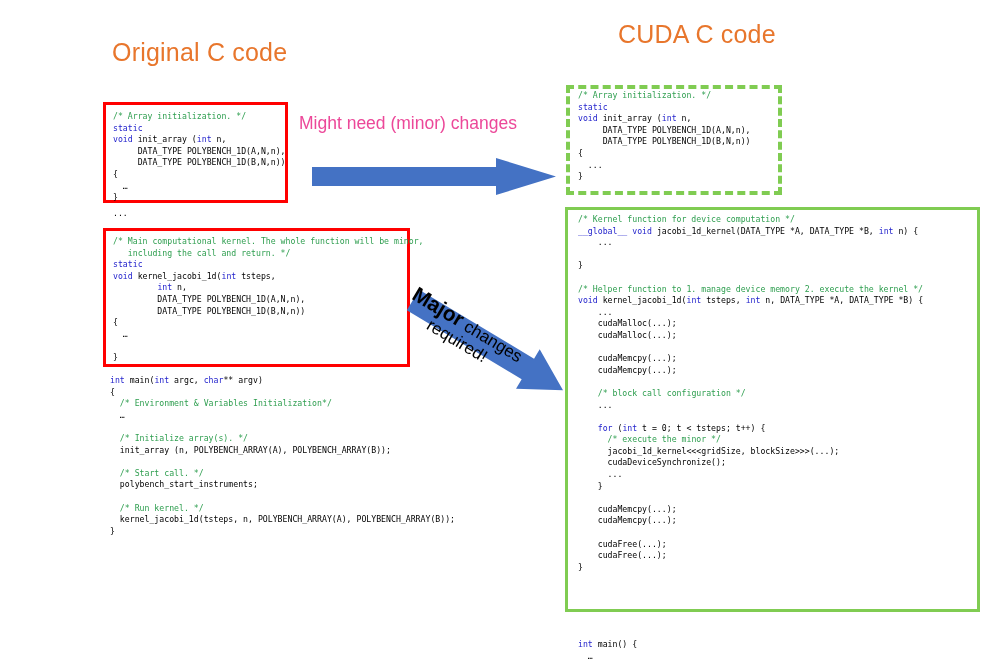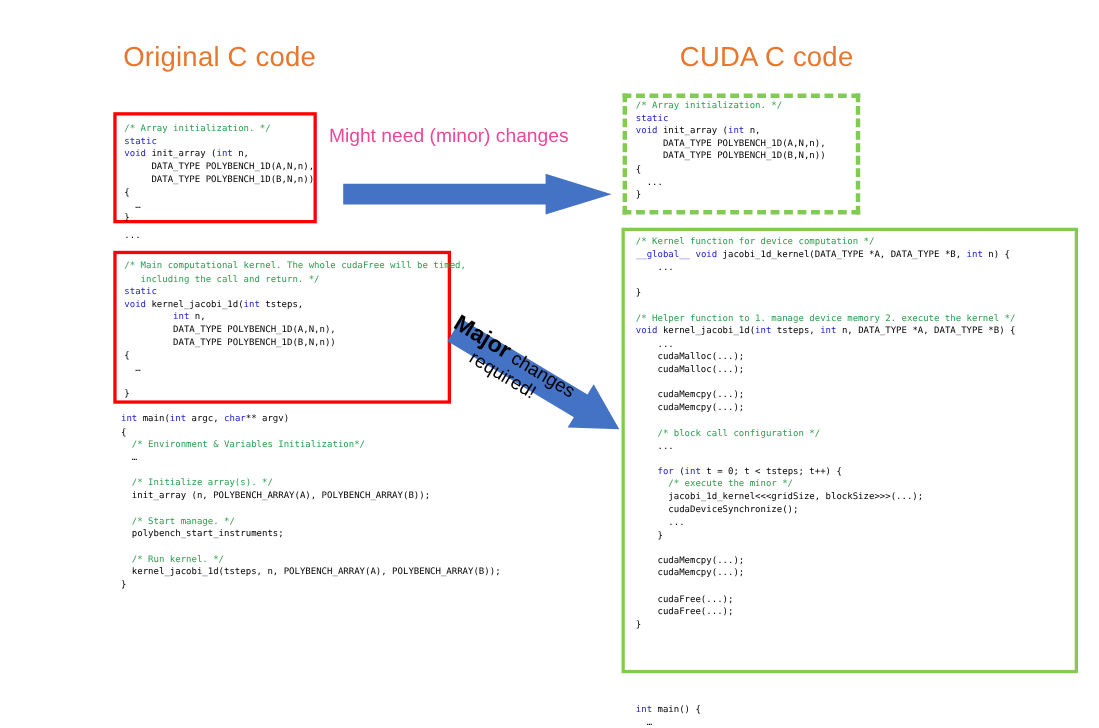--- a/index.html
+++ b/index.html
@@ -24,21 +24,21 @@
   .col-title {
     position: absolute;
     color: #E8762C;
     font-family: "Liberation Sans", sans-serif;
     font-size: 25px;
     font-weight: 400;
     white-space: nowrap;
     letter-spacing: 0.2px;
   }
   #title-left  { left: 112px; top: 38px; }
-  #title-right { left: 618px; top: 38px; }
+  #title-right { left: 618px; top: 20px; }
 
   
   .code {
     font-family: "DejaVu Sans Mono", "Liberation Mono", monospace;
     font-size: 8.2px;
     line-height: 11.6px;
     white-space: pre;
     color: #000000;
     letter-spacing: 0px;
   }
@@ -132,41 +132,41 @@
      DATA_TYPE POLYBENCH_1D(A,N,n),
      DATA_TYPE POLYBENCH_1D(B,N,n))
 {
   …
 }</div>
 
   <div id="ellipsis-left" class="code">...</div>
 
   <div class="box-red" style="left:103px; top:228px; width:307px; height:139px;"></div>
 
-  <div id="code-kernel-left" class="code"><span class="cmt">/* Main computational kernel. The whole cudaFree will be timed,</span>
+  <div id="code-kernel-left" class="code"><span class="cmt">/* Main computational kernel. The whole function will be minor,</span>
 <span class="cmt">   including the call and return. */</span>
 <span class="kw">static</span>
 <span class="kw">void</span> kernel_jacobi_1d(<span class="kw">int</span> tsteps,
          <span class="kw">int</span> n,
          DATA_TYPE POLYBENCH_1D(A,N,n),
          DATA_TYPE POLYBENCH_1D(B,N,n))
 {
   …
 
 }</div>
 
   <div id="code-main-left" class="code"><span class="kw">int</span> main(<span class="kw">int</span> argc, <span class="kw">char</span>** argv)
 {
   <span class="cmt">/* Environment &amp; Variables Initialization*/</span>
   …
 
   <span class="cmt">/* Initialize array(s). */</span>
   init_array (n, POLYBENCH_ARRAY(A), POLYBENCH_ARRAY(B));
 
-  <span class="cmt">/* Start manage. */</span>
+  <span class="cmt">/* Start call. */</span>
   polybench_start_instruments;
 
   <span class="cmt">/* Run kernel. */</span>
   kernel_jacobi_1d(tsteps, n, POLYBENCH_ARRAY(A), POLYBENCH_ARRAY(B));
 }</div>
 
   <div class="box-green-dashed" style="left:566px; top:85px; width:216px; height:110px;"></div>
 
   <div id="code-init-right" class="code"><span class="cmt">/* Array initialization. */</span>
 <span class="kw">static</span>

